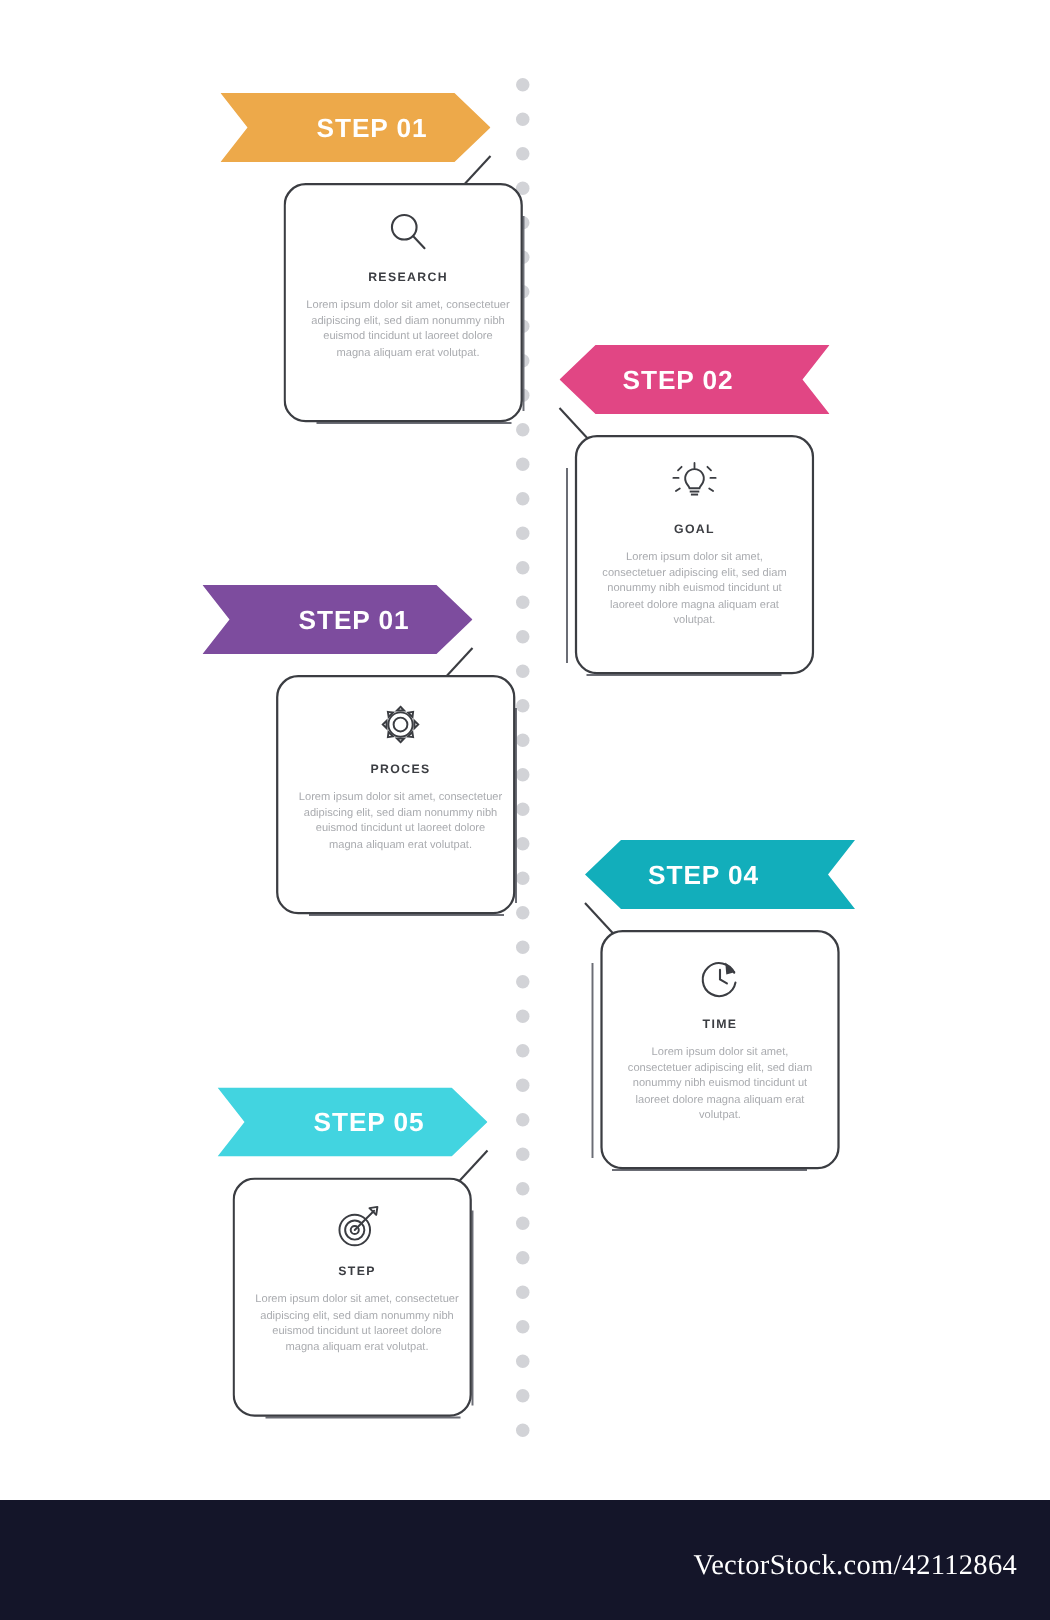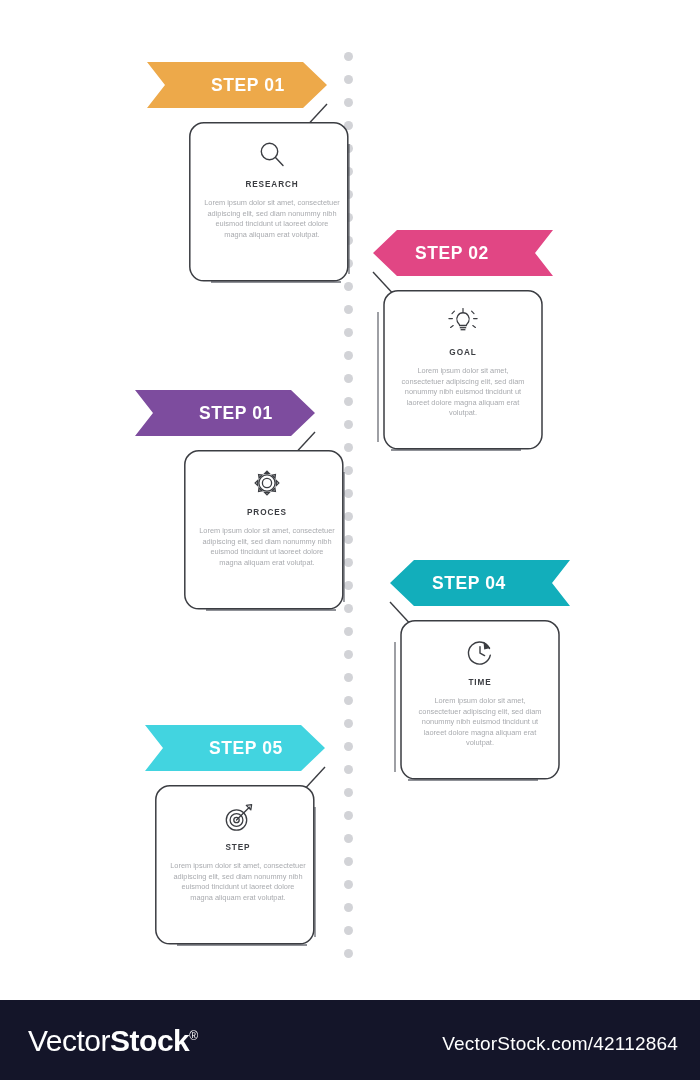--- a/index.html
+++ b/index.html
@@ -148,21 +148,21 @@
     vertical-align: super;
     font-weight: normal;
   }
   .wm-url {
     position: absolute;
     right: 22px;
     top: 33px;
     color: #ffffff;
     font-size: 19px;
     letter-spacing: 0.2px;
-    font-family: Liberation Sans, sans-serif;
+    font-family: Liberation Serif, serif;
   }
 </style>
 </head>
 <body>
 
 <div id="canvas">
 
   <div class="spine" id="spine">
       <div class="spine-dot" style="top: 0px; background: rgb(210, 211, 215);"></div>
       <div class="spine-dot" style="top: 23px; background: rgb(210, 211, 215);"></div>
@@ -376,17 +376,14 @@
         </div>
         <div class="card-title">STEP</div>
         <div class="card-desc">Lorem ipsum dolor sit amet, consectetuer adipiscing elit, sed diam nonummy nibh euismod tincidunt ut laoreet dolore magna aliquam erat volutpat.</div>
       </div>
     </div>
   </div>
 
 </div>
 
 <div id="footer">
-  <div class="wm-logo">
-    <span class="wm-light">Vector</span><span class="wm-bold">Stock</span><span class="wm-reg">®</span>
-  </div>
   <div class="wm-url">VectorStock.com/42112864</div>
 </div>
 
 </body></html>

